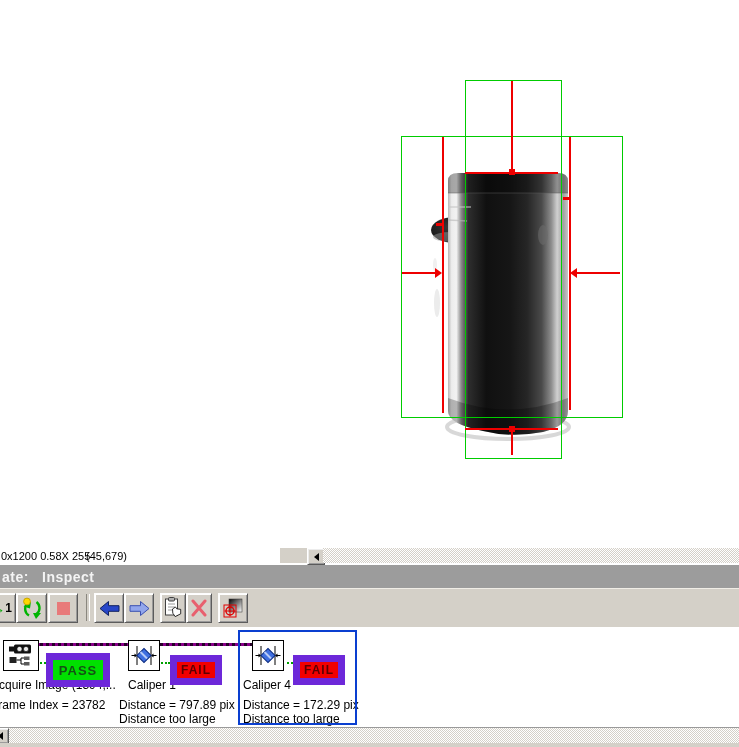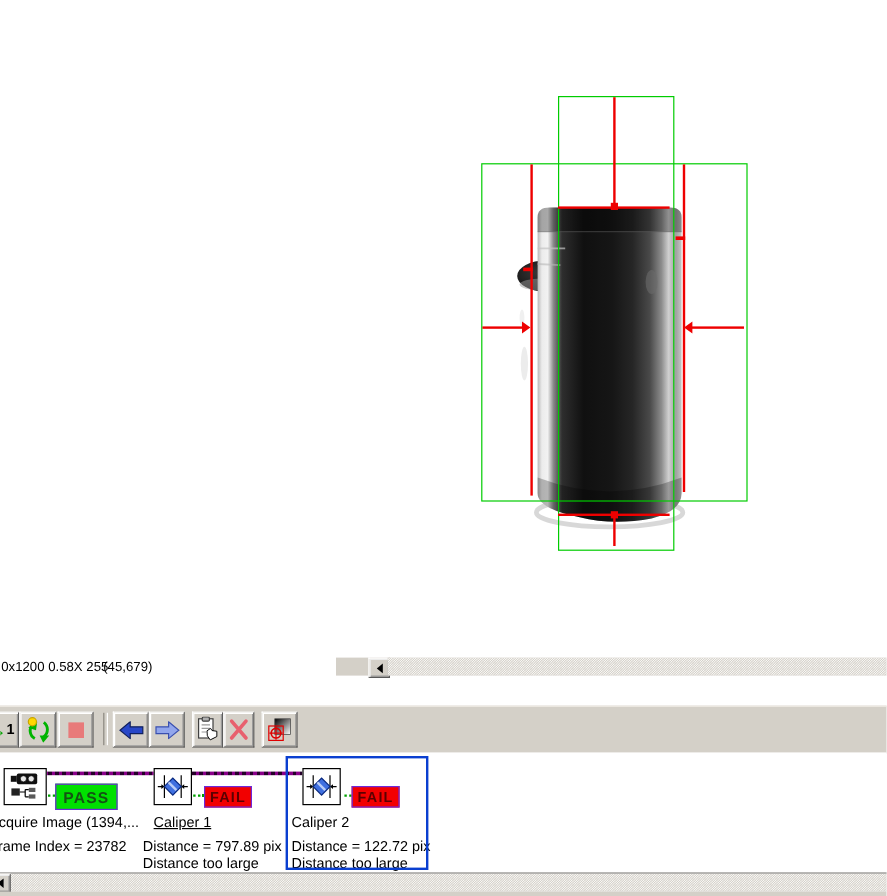--- a/index.html
+++ b/index.html
@@ -39,21 +39,21 @@
     border:1px solid;border-color:#fdfdfd #5c5c5c #5c5c5c #fdfdfd;
     box-shadow:inset 1px 1px 0 #fff, inset -1px -1px 0 #9a9a9a;
     display:flex;align-items:center;justify-content:center;box-sizing:border-box;
   }
   .tsep{position:absolute;top:5px;width:2px;height:27px;border-left:1px solid #8a877f;border-right:1px solid #ffffff;}
   
   #stepsPanel{position:absolute;left:0;top:627px;width:739px;height:100px;background:#fff;}
   #wire{position:absolute;left:37px;top:16px;width:215px;height:3px;z-index:0;
     background:repeating-linear-gradient(90deg,#8a008a 0 3px,#26002a 3px 6px);}
   .stepIcon{position:absolute;top:13px;background:#fff;border:1px solid #000;z-index:2;display:flex;align-items:center;justify-content:center;}
-  .badge{position:absolute;border:1px solid #6d28d9;display:flex;align-items:center;justify-content:center;font-weight:bold;z-index:2;}
+  .badge{position:absolute;border:7px solid #6d28d9;display:flex;align-items:center;justify-content:center;font-weight:bold;z-index:2;}
   .badge.pass{background:#00e000;color:#145214;font-size:13px;letter-spacing:1px;}
   .badge.fail{background:#f20000;color:#5c0000;font-size:12px;letter-spacing:1px;}
   .dotlink{position:absolute;height:0;border-top:2px dotted #00a000;z-index:1;}
   .stepName{position:absolute;top:51px;font-size:12px;white-space:nowrap;}
   .stepLine1{position:absolute;top:71px;font-size:12px;white-space:nowrap;}
   .stepLine2{position:absolute;top:85px;font-size:12px;white-space:nowrap;}
   #selBox{position:absolute;left:238px;top:3px;width:119px;height:95px;border:2px solid #0a3fd0;z-index:1;box-sizing:border-box;}
 </style>
 </head>
 <body>
@@ -128,20 +128,24 @@
   </div>
 
   <div class="statusText" style="left:1px;">0x1200 0.58X 255</div>
   <div class="statusText" style="left:86px;">(45,679)</div>
   <div class="abs" style="left:280px;top:548px;width:27px;height:15px;background:#d4d0c8;"></div>
   <div class="sbtn" style="left:307px;top:548px;width:16px;height:15px;">
     <div class="tri-l"></div>
   </div>
   <div class="abs hatch" style="left:323px;top:548px;width:416px;height:15px;"></div>
 
+  <div id="stateBar">
+    <span style="left:2px;">ate:</span>
+    <span style="left:42px;">Inspect</span>
+  </div>
 
   <div id="toolbar">
 
     <div class="wbtn" style="left:-16px;width:32px;justify-content:flex-end;padding-right:3px;">
       <span style="color:#00a400;font-weight:bold;font-size:14px;line-height:10px;">→</span>
         <span style="font-weight:bold;font-size:12px;">1</span>
     </div>
 
     <div class="wbtn" style="left:16px;width:31px;">
       <svg width="22" height="22" viewBox="0 0 22 22">
@@ -229,41 +233,41 @@
         <line x1="1.5" y1="13.5" x2="6" y2="13.5" stroke="#000"></line>
         <polygon points="4.5,11.5 7,13.5 4.5,15.5" fill="#000"></polygon>
         <line x1="22" y1="13.5" x2="26.5" y2="13.5" stroke="#000"></line>
         <polygon points="23.5,11.5 21,13.5 23.5,15.5" fill="#000"></polygon>
         <rect x="9" y="8.5" width="10" height="10" transform="rotate(45 14 13.5)" fill="#3f6fe0" stroke="#0a2a80"></rect>
         <line x1="10.5" y1="10" x2="17" y2="16.5" stroke="#b9ccf7" stroke-width="2"></line>
       </svg>
     </div>
     <div class="dotlink" style="left:158px;top:35px;width:12px;"></div>
     <div class="badge fail" style="left:170px;top:28px;width:38px;height:16px;">FAIL</div>
-    <div class="stepName" style="left:128px;text-decoration:underline;">Caliper 1</div>
+    <div class="stepName" style="left:128px;">Caliper 1</div>
     <div class="stepLine1" style="left:119px;">Distance = 797.89 pix</div>
     <div class="stepLine2" style="left:119px;">Distance too large</div>
 
     <div id="selBox"></div>
     <div class="stepIcon" style="left:252px;width:30px;height:29px;">
       <svg width="28" height="27" viewBox="0 0 28 27">
         <line x1="7" y1="4" x2="7" y2="23" stroke="#000"></line>
         <line x1="21" y1="4" x2="21" y2="23" stroke="#000"></line>
         <line x1="1.5" y1="13.5" x2="6" y2="13.5" stroke="#000"></line>
         <polygon points="4.5,11.5 7,13.5 4.5,15.5" fill="#000"></polygon>
         <line x1="22" y1="13.5" x2="26.5" y2="13.5" stroke="#000"></line>
         <polygon points="23.5,11.5 21,13.5 23.5,15.5" fill="#000"></polygon>
         <rect x="9" y="8.5" width="10" height="10" transform="rotate(45 14 13.5)" fill="#3f6fe0" stroke="#0a2a80"></rect>
         <line x1="10.5" y1="10" x2="17" y2="16.5" stroke="#b9ccf7" stroke-width="2"></line>
       </svg>
     </div>
     <div class="dotlink" style="left:282px;top:35px;width:11px;"></div>
     <div class="badge fail" style="left:293px;top:28px;width:38px;height:16px;">FAIL</div>
-    <div class="stepName" style="left:243px;">Caliper 2</div>
-    <div class="stepLine1" style="left:243px;">Distance = 122.72 pix</div>
+    <div class="stepName" style="left:243px;">Caliper 4</div>
+    <div class="stepLine1" style="left:243px;">Distance = 172.29 pix</div>
     <div class="stepLine2" style="left:243px;">Distance too large</div>
   </div>
 
   <div class="abs hatch" style="left:0;top:727px;width:739px;height:16px;border-top:1px solid #9a9a9a;box-sizing:border-box;"></div>
   <div class="sbtn" style="left:-9px;top:728px;width:16px;height:14px;">
     <div class="tri-l"></div>
   </div>
   <div class="abs" style="left:0;top:743px;width:739px;height:4px;background:#d4d0c8;"></div>
 
 </div>

